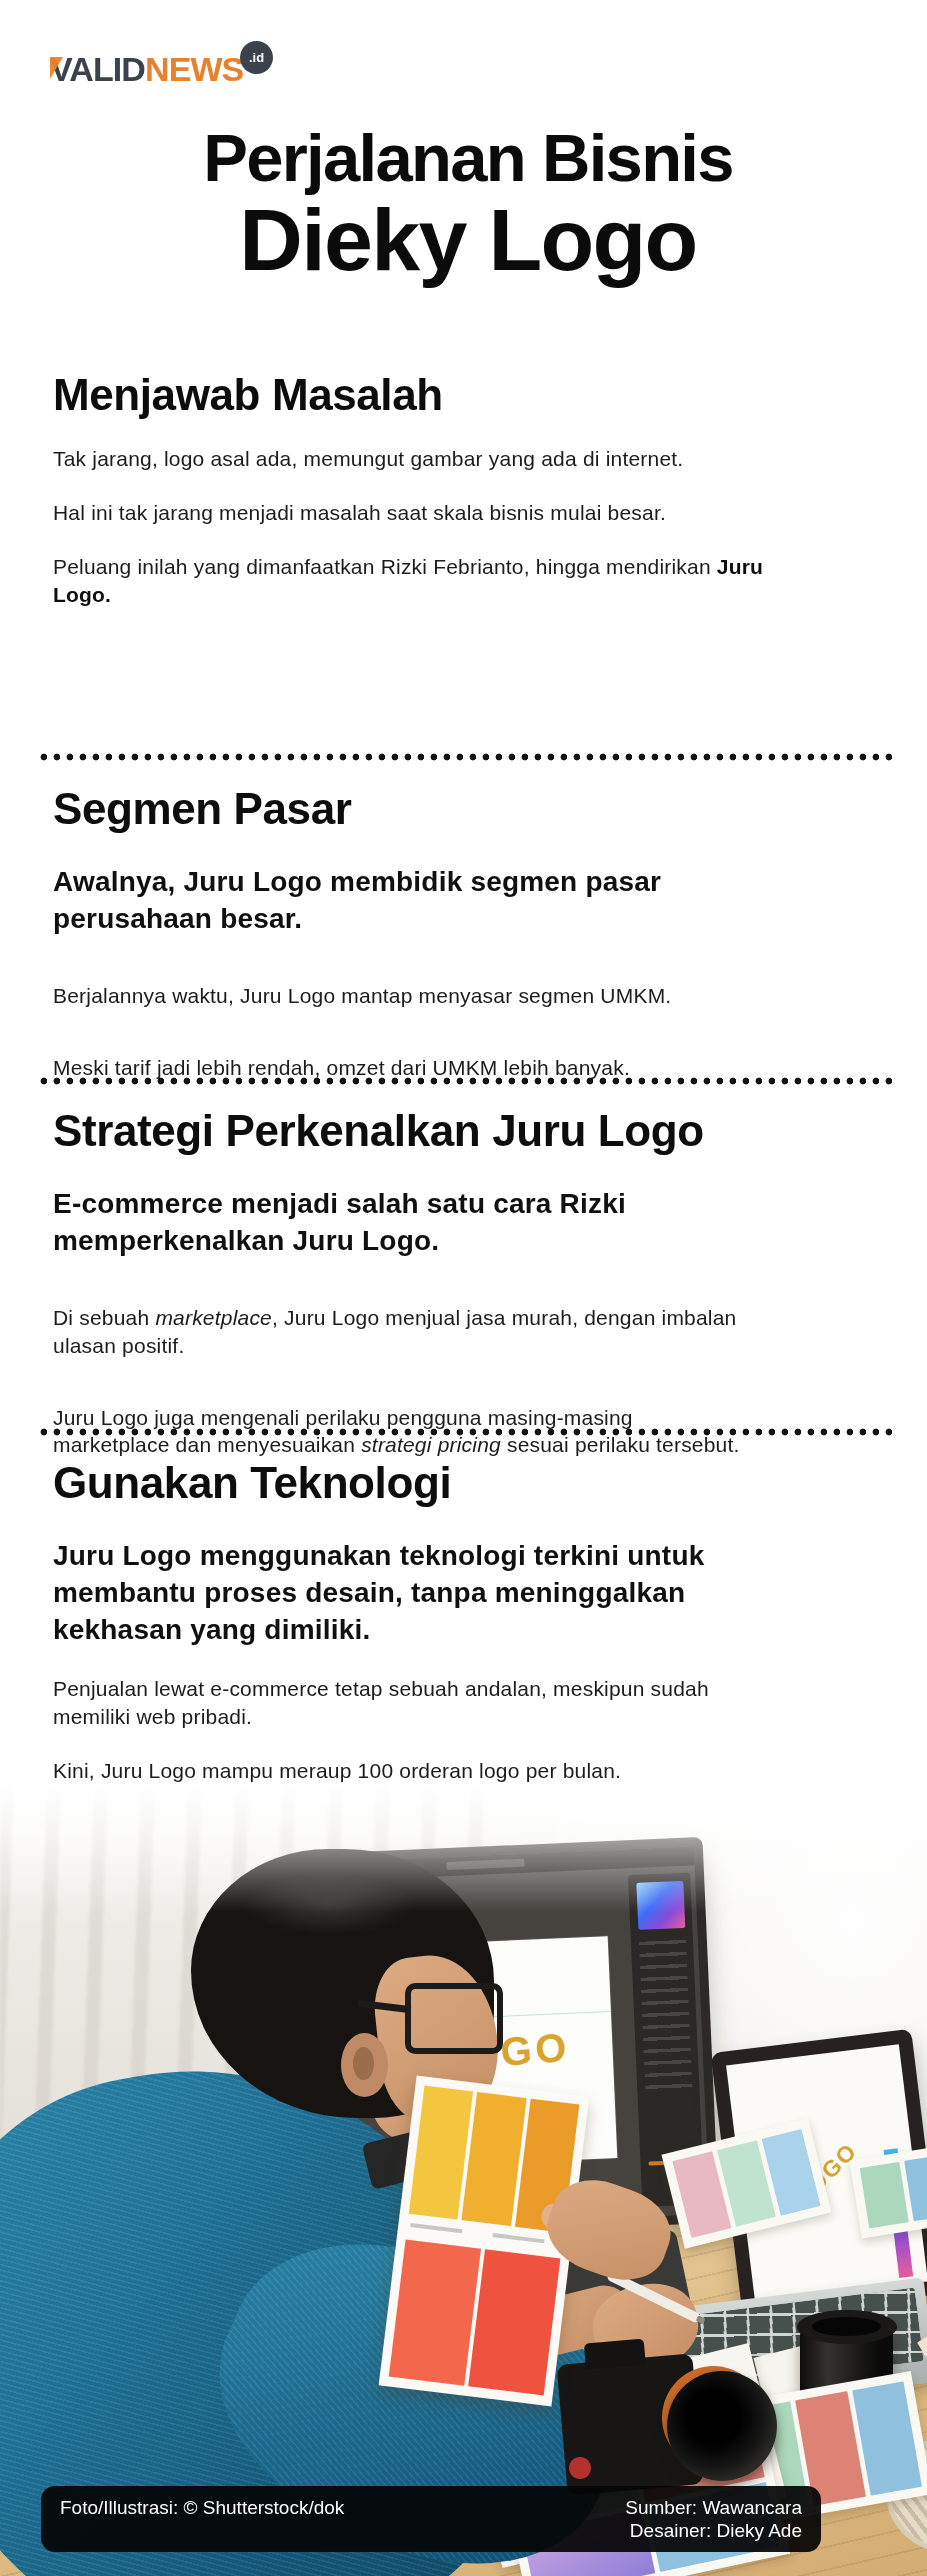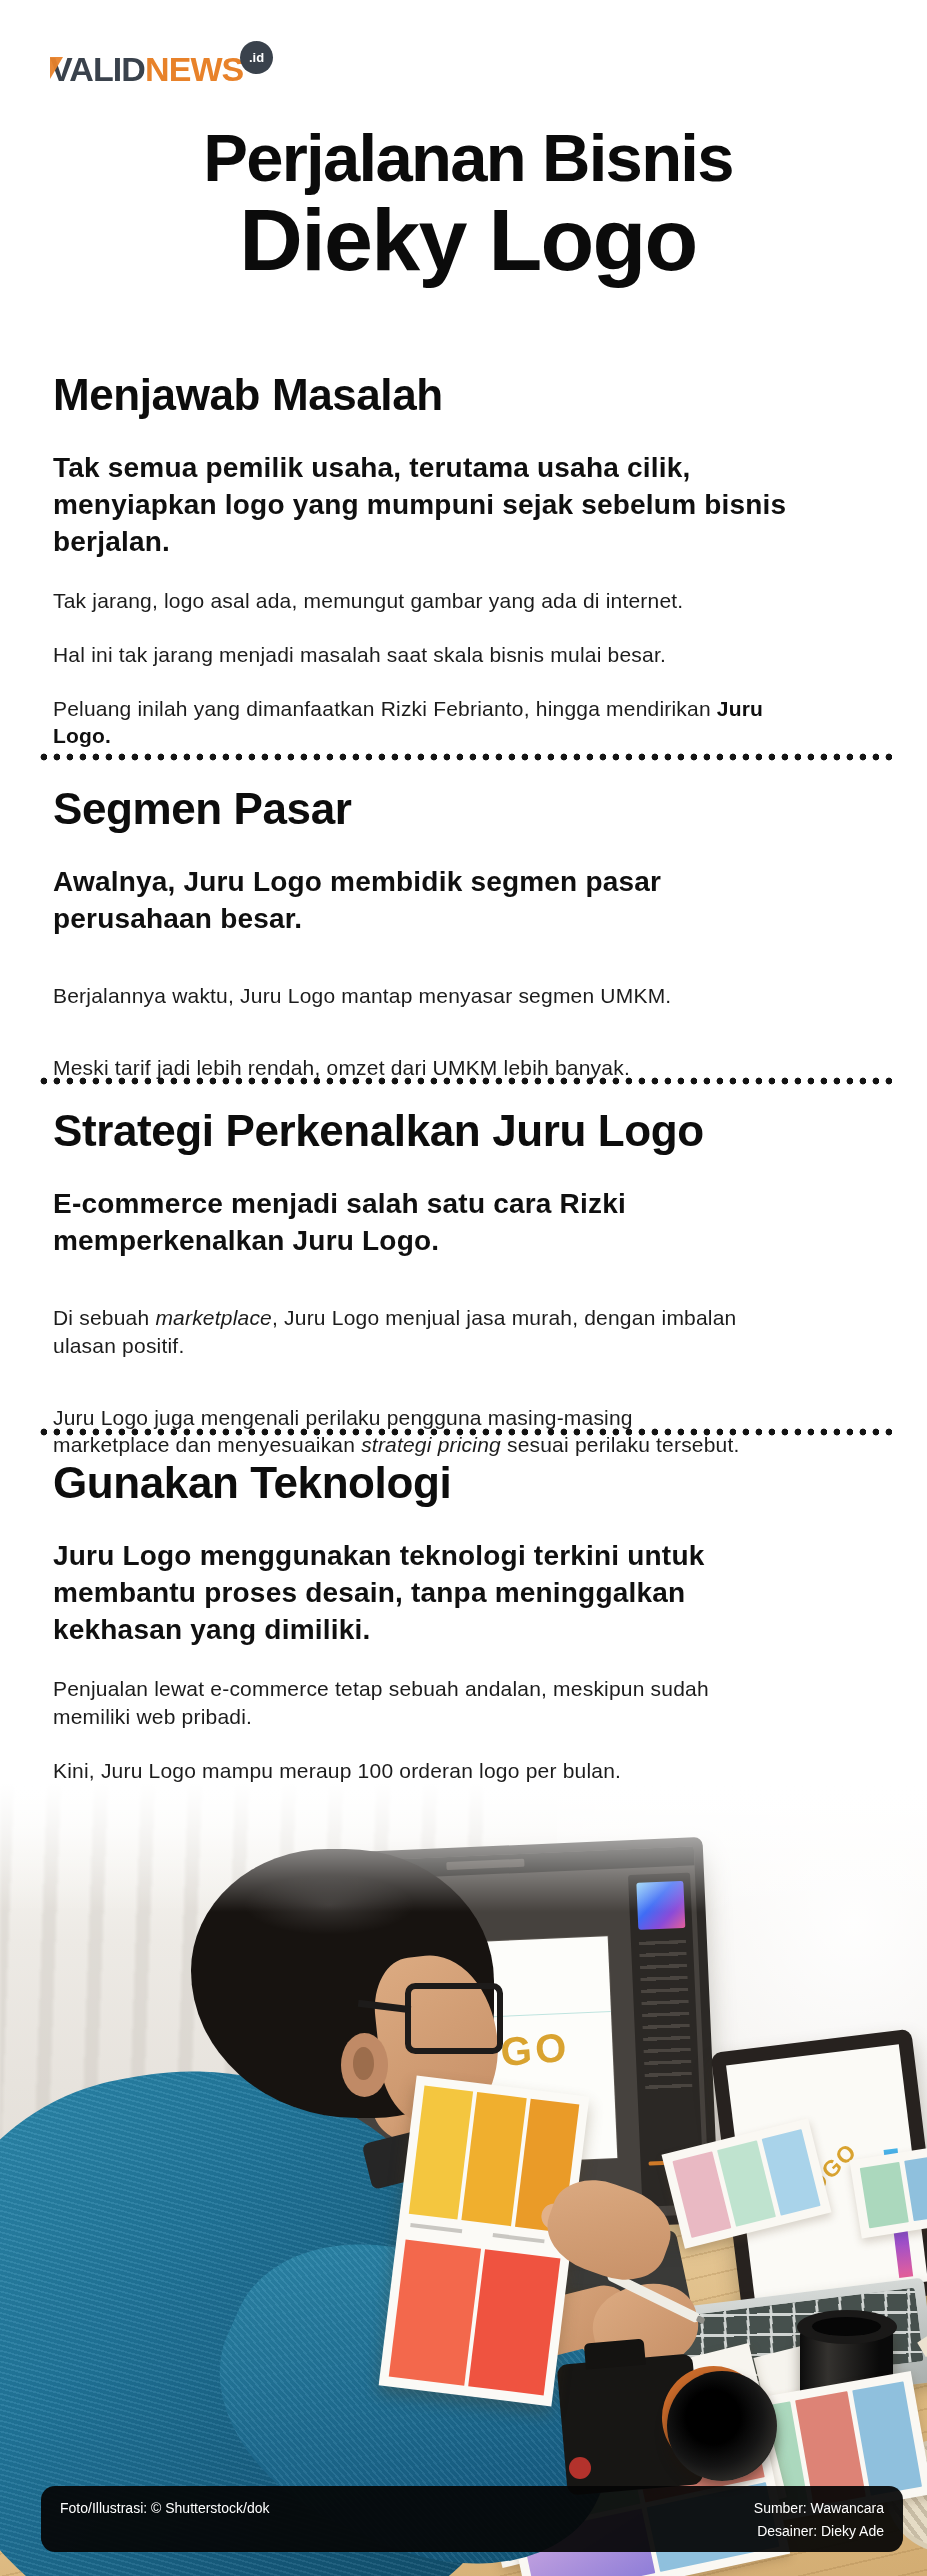--- a/index.html
+++ b/index.html
@@ -166,47 +166,42 @@
   .sw-r1{background:#f3684c;} .sw-r2{background:#ef5340;}
   .ph-hand2{left:548px;top:402px;width:122px;height:90px;border-radius:42%;transform:rotate(20deg);}
   .ph-thumb{left:541px;top:424px;width:55px;height:26px;border-radius:14px;transform:rotate(14deg);background:#e2b189;}
   .ph-watch{left:472px;top:402px;width:79px;height:53px;background:#2e2a26;border-radius:10.3px;transform:rotate(32deg);}
   .ph-watch::after{content:"";position:absolute;left:26px;top:12px;width:29px;height:29px;border-radius:50%;background:#14120f;}
   .ph-phone{left:366px;top:350px;width:88px;height:47px;background:#262626;border-radius:7px;transform:rotate(-14deg);}
 
   .ph-fade{left:0;top:0;width:928px;height:129px;background:linear-gradient(180deg,#ffffff 0%,rgba(255,255,255,0) 100%);}
 
   
-  .caption-bar{left:41px;top:703px;width:862px;height:66px;background:rgba(5,5,5,.93);border-radius:14px;
+  .caption-bar{left:41px;top:703px;width:780px;height:66px;background:rgba(5,5,5,.93);border-radius:14px;
     box-sizing:border-box;padding:11.2px 19px;display:flex;justify-content:space-between;align-items:flex-start;
-    color:#fff;font-size:14px;line-height:22.4px;z-index:60;}
+    color:#fff;font-size:19px;line-height:22.4px;z-index:60;}
   .caption-bar .right{text-align:right;}
 </style>
 </head>
 <body>
 
 <div class="page">
 
   <div class="ab brand">
     <span class="valid">VALID</span><span class="news">NEWS</span><span class="id-badge">.id</span>
   </div>
   <div class="ab v-wedge"></div>
 
   <h1 class="ab title" style="margin:0;">
     <span class="l1">Perjalanan Bisnis</span>
     <span class="l2">Dieky Logo</span>
   </h1>
 
   <section class="ab section s1">
     <h2>Menjawab Masalah</h2>
-    <p class="lede">
-      <span>Tak semua pemilik usaha, terutama usaha cilik,</span>
-      <span>menyiapkan logo yang mumpuni sejak sebelum bisnis</span>
-      <span>berjalan.</span>
-    </p>
     <p class="body-p">Tak jarang, logo asal ada, memungut gambar yang ada di internet.</p>
     <p class="body-p">Hal ini tak jarang menjadi masalah saat skala bisnis mulai besar.</p>
     <p class="body-p"><span>Peluang inilah yang dimanfaatkan Rizki Febrianto, hingga mendirikan </span><b>Juru</b><br><b>Logo.</b></p>
   </section>
 
   <div class="ab dots d1"></div>
 
   <section class="ab section s2">
     <h2>Segmen Pasar</h2>
     <p class="lede">

